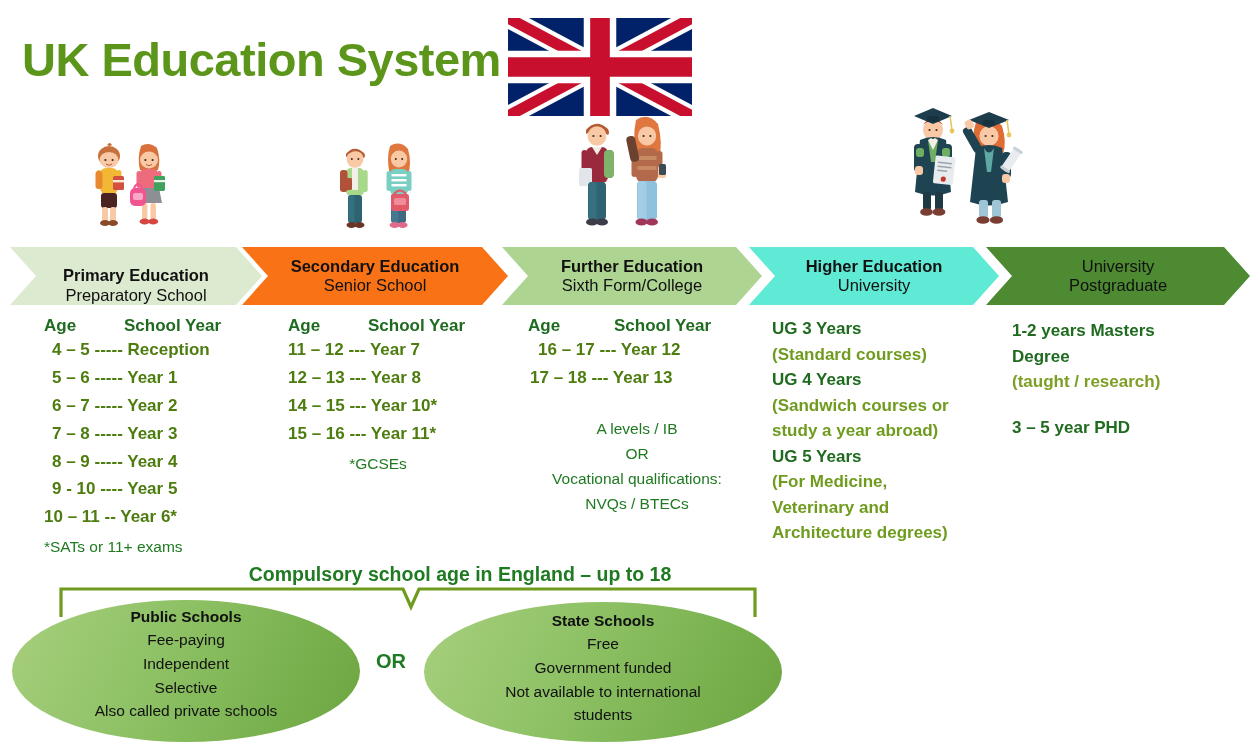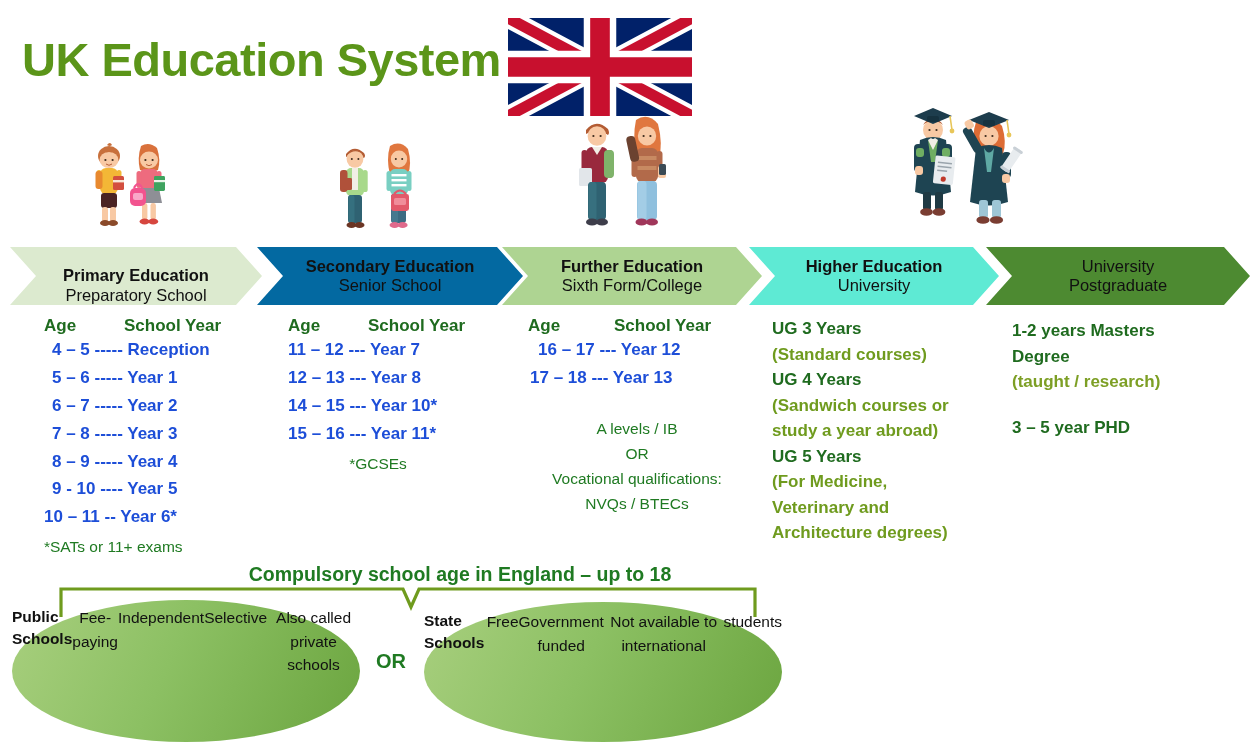--- a/index.html
+++ b/index.html
@@ -37,21 +37,21 @@
   .chevron.dark .l1,.chevron.dark .l2{font-weight:normal;}
 
   
   .col{position:absolute;}
   .col .hdr{
     font-size:17px;font-weight:bold;color:#1f6b1f;
     display:flex;white-space:nowrap;
   }
   .col .hdr .age-h{display:inline-block;}
   .col .hdr .year-h{display:inline-block;}
-  .row{font-size:17px;font-weight:bold;color:#1d4ed8;line-height:1.64;white-space:nowrap;}
+  .row{font-size:17px;font-weight:bold;color:#4d7c0f;line-height:1.64;white-space:nowrap;}
   .note{font-size:15.5px;font-weight:normal;color:#1f7a22;line-height:1.5;white-space:nowrap;}
   .note.center{text-align:center;}
   .qual{font-size:15.5px;color:#1f7a22;line-height:1.62;text-align:center;white-space:nowrap;}
 
   .ug-strong{font-size:17px;font-weight:bold;color:#1f6b1f;line-height:1.5;white-space:nowrap;}
   .ug-light{font-size:17px;font-weight:bold;color:#6f9b1e;line-height:1.5;white-space:nowrap;}
 
   .pg-strong{font-size:17px;font-weight:bold;color:#1f6b1f;line-height:1.5;white-space:nowrap;}
   .pg-light{font-size:17px;font-weight:bold;color:#7d9f25;line-height:1.5;white-space:nowrap;}
   .pg-gap{height:20px;}
@@ -60,21 +60,21 @@
   #brace-label{
     position:absolute;left:160px;top:563px;width:600px;text-align:center;
     font-size:19.5px;font-weight:bold;color:#1f7a22;white-space:nowrap;
   }
   #brace-svg{position:absolute;left:58px;top:583px;width:706px;height:50px;}
 
   
   .ellipse{
     position:absolute;border-radius:50%;
     background:linear-gradient(115deg,#a8cf7e 0%,#8cc063 45%,#6ba53f 100%);
-    display:flex;flex-direction:row;align-items:flex-start;justify-content:flex-start;
+    display:flex;flex-direction:column;align-items:center;justify-content:flex-start;
     box-sizing:border-box;
   }
   .ellipse .e-title{font-size:15.5px;font-weight:bold;color:#111;line-height:1.45;}
   .ellipse .e-line{font-size:15.5px;font-weight:normal;color:#111;line-height:1.52;text-align:center;}
   #or-label{
     position:absolute;left:376px;top:650px;
     font-size:20px;font-weight:bold;color:#1f7a22;
   }
 </style>
 </head>
@@ -280,21 +280,21 @@
     </g>
   </svg>
 
   <div id="banner-row">
 
     <div class="chevron" style="left:0px;width:252px;background:#dceacf;justify-content:flex-end;">
       <div class="l1">Primary Education</div>
       <div class="l2">Preparatory School</div>
     </div>
 
-    <div class="chevron" style="left:247px;width:266px;background:#0369a1;align-items:center;">
+    <div class="chevron" style="left:232px;width:266px;background:#f97316;align-items:center;">
       <div class="l1">Secondary Education</div>
       <div class="l2">Senior School</div>
     </div>
 
     <div class="chevron" style="left:492px;width:260px;background:#aed492;">
       <div class="l1">Further Education</div>
       <div class="l2">Sixth Form/College</div>
     </div>
 
     <div class="chevron" style="left:739px;width:250px;background:#5eead4;">

